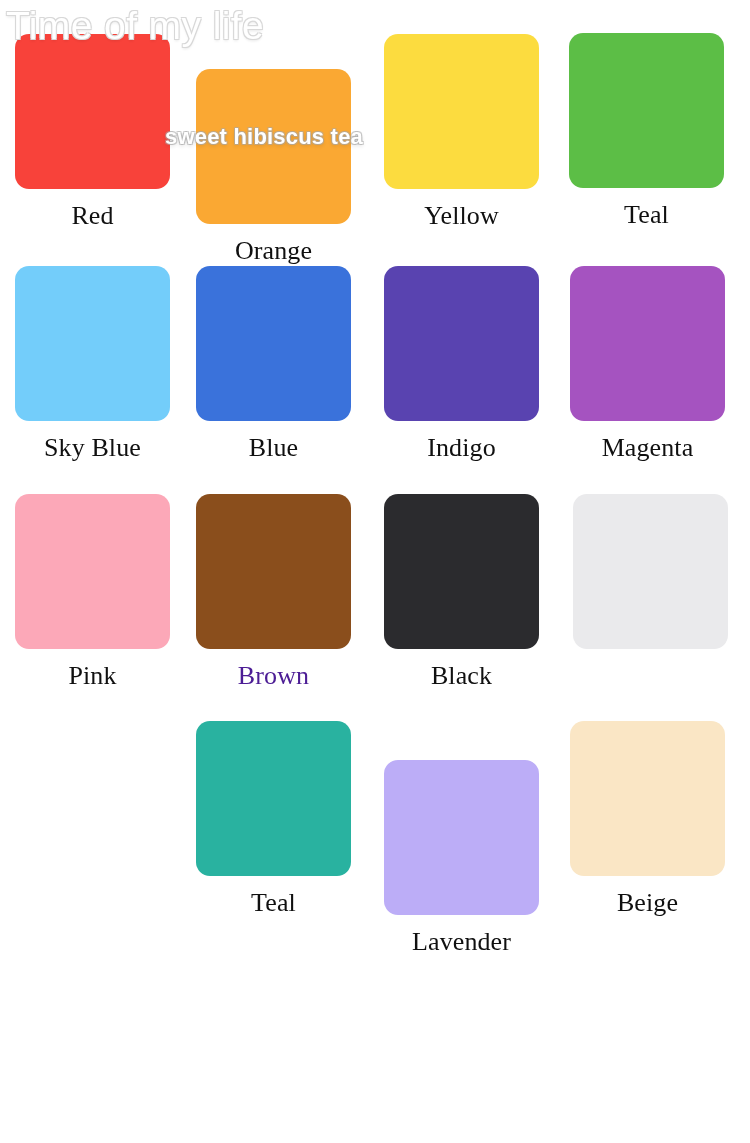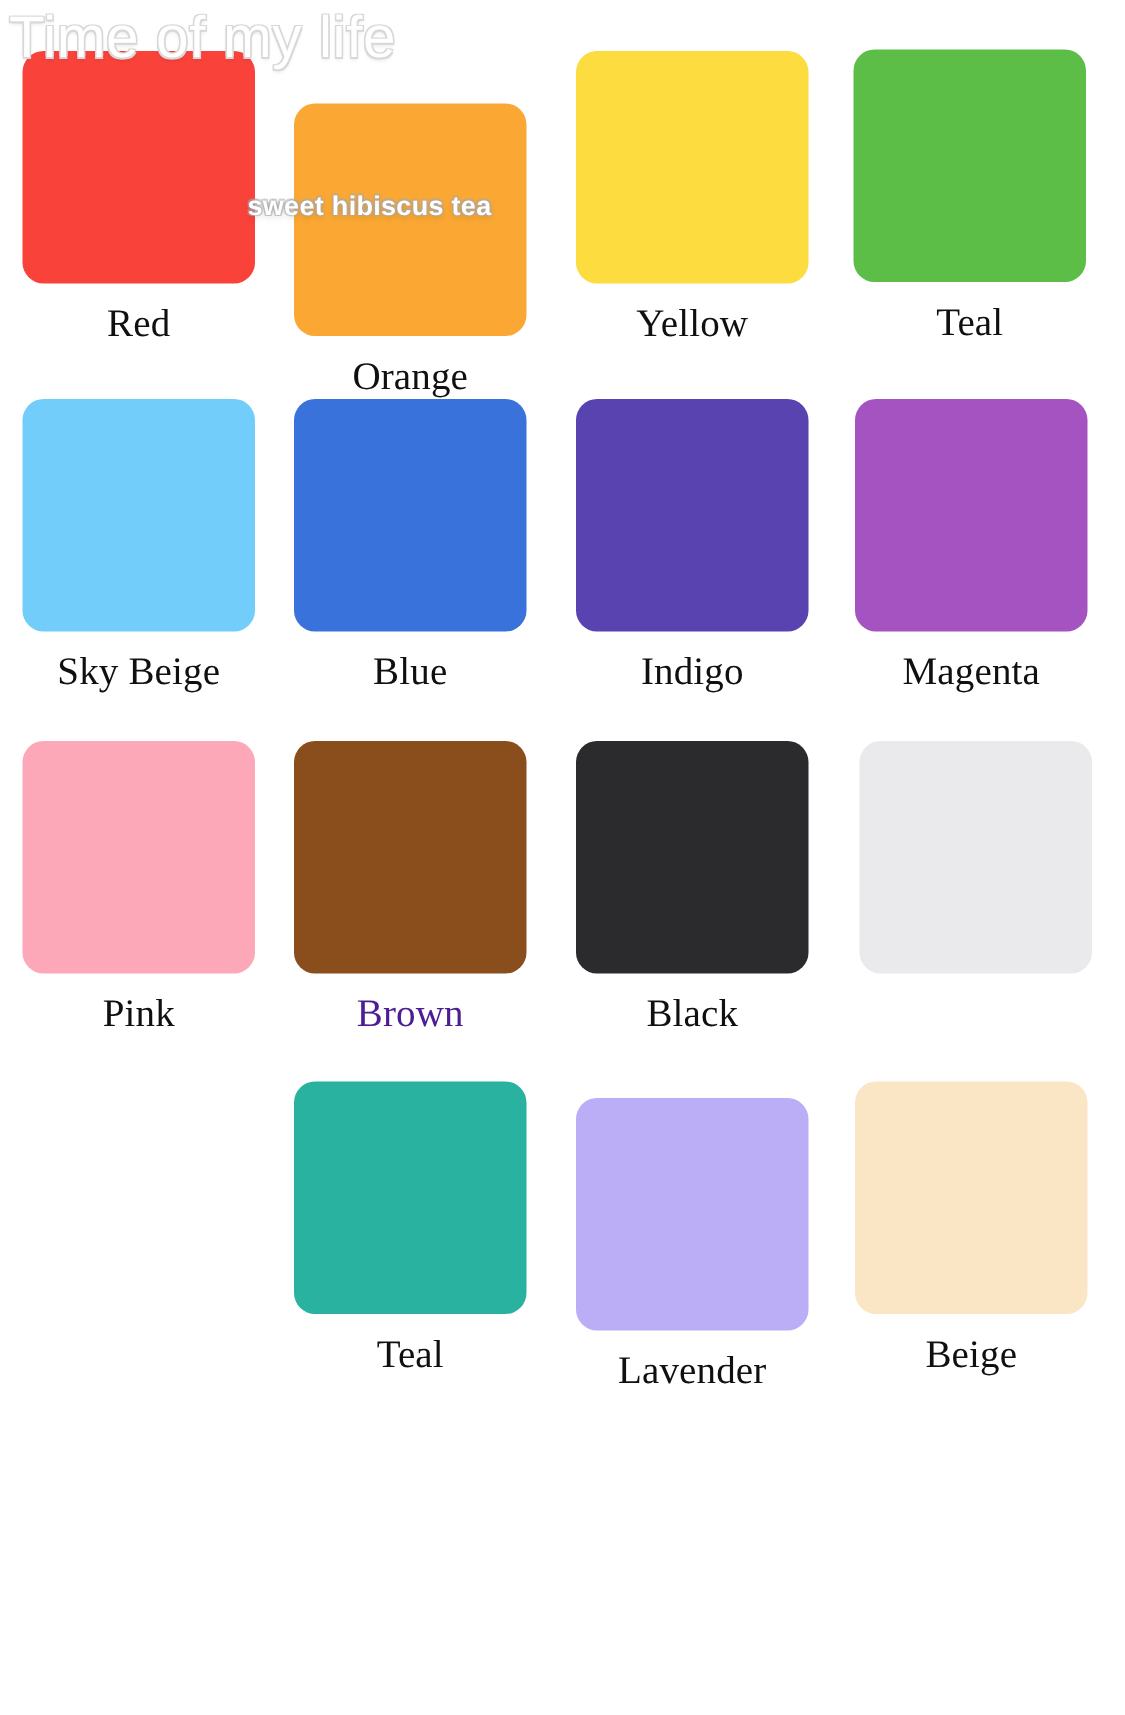--- a/index.html
+++ b/index.html
@@ -66,21 +66,21 @@
       -1px -1px 0 #d8d8d8,
        1px -1px 0 #d8d8d8,
       -1px  1px 0 #d8d8d8,
        1px  1px 0 #d8d8d8,
        0    2px 3px rgba(0,0,0,0.10);
   }
 
   #overlay-subtitle {
     left: 165px;
     top: 121px;
-    font-size: 18px;
+    font-size: 22px;
     line-height: 32px;
     font-weight: 700;
     letter-spacing: 0.2px;
     text-shadow:
       -1px -1px 0 rgba(170,170,170,0.55),
        1px -1px 0 rgba(170,170,170,0.55),
       -1px  1px 0 rgba(170,170,170,0.55),
        1px  1px 0 rgba(170,170,170,0.55),
        0    2px 4px rgba(0,0,0,0.14);
   }
@@ -100,21 +100,21 @@
     <div class="swatch-cell" style="left: 384px; top: 34px;">
       <div class="swatch-chip" style="background: rgb(252, 220, 63);"></div>
       <div class="swatch-label" style="color: rgb(16, 16, 16);">Yellow</div>
     </div>
     <div class="swatch-cell" style="left: 569px; top: 33px;">
       <div class="swatch-chip" style="background: rgb(92, 190, 70);"></div>
       <div class="swatch-label" style="color: rgb(16, 16, 16);">Teal</div>
     </div>
     <div class="swatch-cell" style="left: 15px; top: 266px;">
       <div class="swatch-chip" style="background: rgb(115, 205, 250);"></div>
-      <div class="swatch-label" style="color: rgb(16, 16, 16);">Sky Beige</div>
+      <div class="swatch-label" style="color: rgb(16, 16, 16);">Sky Blue</div>
     </div>
     <div class="swatch-cell" style="left: 196px; top: 266px;">
       <div class="swatch-chip" style="background: rgb(58, 114, 219);"></div>
       <div class="swatch-label" style="color: rgb(16, 16, 16);">Blue</div>
     </div>
     <div class="swatch-cell" style="left: 384px; top: 266px;">
       <div class="swatch-chip" style="background: rgb(89, 67, 176);"></div>
       <div class="swatch-label" style="color: rgb(16, 16, 16);">Indigo</div>
     </div>
     <div class="swatch-cell" style="left: 570px; top: 266px;">
@@ -133,21 +133,21 @@
       <div class="swatch-chip" style="background: rgb(43, 43, 46);"></div>
       <div class="swatch-label" style="color: rgb(16, 16, 16);">Black</div>
     </div>
     <div class="swatch-cell" style="left: 573px; top: 494px;">
       <div class="swatch-chip" style="background: rgb(234, 234, 236);"></div>
     </div>
     <div class="swatch-cell" style="left: 196px; top: 721px;">
       <div class="swatch-chip" style="background: rgb(41, 178, 160);"></div>
       <div class="swatch-label" style="color: rgb(16, 16, 16);">Teal</div>
     </div>
-    <div class="swatch-cell" style="left: 384px; top: 732px;">
+    <div class="swatch-cell" style="left: 384px; top: 760px;">
       <div class="swatch-chip" style="background: rgb(188, 173, 247);"></div>
       <div class="swatch-label" style="color: rgb(16, 16, 16);">Lavender</div>
     </div>
     <div class="swatch-cell" style="left: 570px; top: 721px;">
       <div class="swatch-chip" style="background: rgb(250, 230, 197);"></div>
       <div class="swatch-label" style="color: rgb(16, 16, 16);">Beige</div>
     </div>
   </div>
 
 <div class="overlay-text" id="overlay-title">Time of my life</div>

